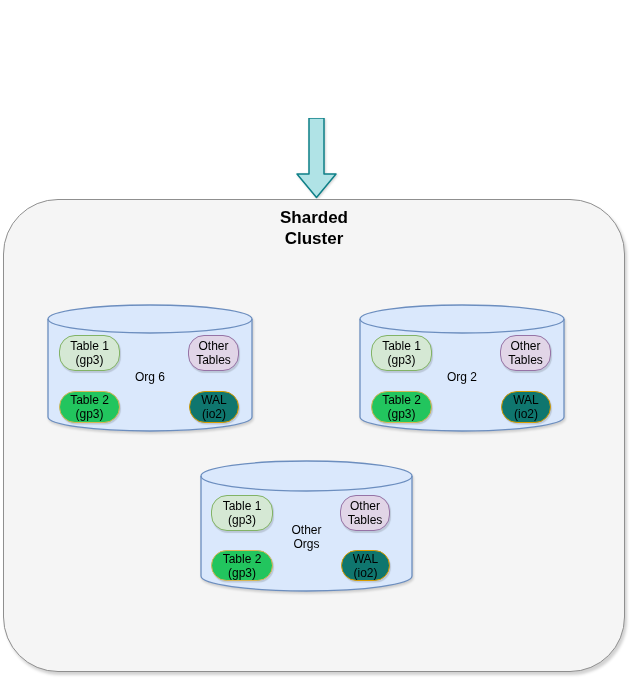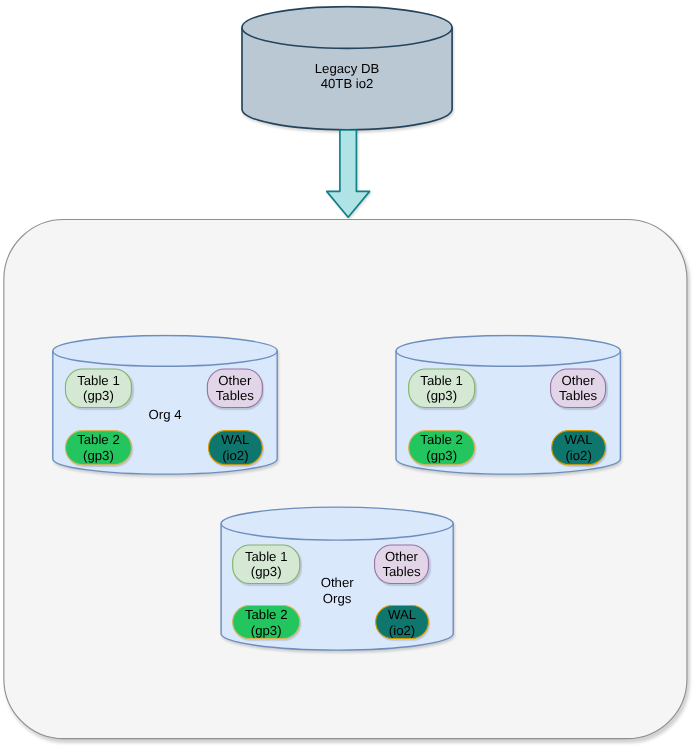--- a/index.html
+++ b/index.html
@@ -72,64 +72,59 @@
   .pos2-table1 { left:11px;  top:35px; width:62px; height:36px; }
   .pos2-othert { left:140px; top:35px; width:50px; height:36px; }
   .pos2-table2 { left:11px;  top:90px; width:62px; height:31px; }
   .pos2-wal    { left:141px; top:90px; width:49px; height:31px; }
 </style>
 </head>
 <body>
 
 <div id="canvas">
 
-  <div class="abs cyl-group" style="left:219px; top:5px; width:193px; height:114px;">
-    <svg class="cyl-svg" width="193" height="114" viewBox="0 0 193 114">
-      <path class="cyl-body-legacy" d="M1,20 A95.5,19 0 0 1 192,20 L192,94 A95.5,19 0 0 1 1,94 Z"></path>
-      <path class="cyl-lid-legacy" d="M1,20 A95.5,19 0 0 0 192,20"></path>
-    </svg>
-    <div class="legacy-label">Legacy DB
-40TB io2</div>
-  </div>
 
   <svg class="abs arrow-svg" style="left:296px; top:118px;" width="41" height="81" viewBox="0 0 41 81">
     <path class="arrow-shape" d="M13,0 L13,56 L1,56 L20.5,79.5 L40,56 L28,56 L28,0 Z"></path>
   </svg>
 
   <div class="abs cluster">
+    <div class="cluster-title">Sharded
+Cluster</div>
 
     <div class="cyl-group" style="left:43px; top:104px; width:206px; height:128px;">
       <svg class="cyl-svg" width="206" height="128" viewBox="0 0 206 128">
         <path class="cyl-body-shard" d="M1,15 A102,14 0 0 1 205,15 L205,113 A102,14 0 0 1 1,113 Z"></path>
         <path class="cyl-lid-shard" d="M1,15 A102,14 0 0 0 205,15"></path>
       </svg>
       <div class="mini-box green pos-table1">Table 1
 (gp3)</div>
       <div class="mini-box purple pos-othert">Other
 Tables</div>
       <div class="mini-box yellow pos-table2">Table 2
 (gp3)</div>
       <div class="mini-box orange pos-wal">WAL
 (io2)</div>
-      <div class="shard-label one-line">Org 4</div>
+      <div class="shard-label one-line">Org 6</div>
     </div>
 
     <div class="cyl-group" style="left:355px; top:104px; width:206px; height:128px;">
       <svg class="cyl-svg" width="206" height="128" viewBox="0 0 206 128">
         <path class="cyl-body-shard" d="M1,15 A102,14 0 0 1 205,15 L205,113 A102,14 0 0 1 1,113 Z"></path>
         <path class="cyl-lid-shard" d="M1,15 A102,14 0 0 0 205,15"></path>
       </svg>
       <div class="mini-box green pos-table1">Table 1
 (gp3)</div>
       <div class="mini-box purple pos-othert">Other
 Tables</div>
       <div class="mini-box yellow pos-table2">Table 2
 (gp3)</div>
       <div class="mini-box orange pos-wal">WAL
 (io2)</div>
+      <div class="shard-label one-line">Org 2</div>
     </div>
 
     <div class="cyl-group" style="left:196px; top:260px; width:213px; height:132px;">
       <svg class="cyl-svg" width="213" height="132" viewBox="0 0 213 132">
         <path class="cyl-body-shard" d="M1,16 A105.5,15 0 0 1 212,16 L212,116 A105.5,15 0 0 1 1,116 Z"></path>
         <path class="cyl-lid-shard" d="M1,16 A105.5,15 0 0 0 212,16"></path>
       </svg>
       <div class="mini-box green pos2-table1">Table 1
 (gp3)</div>
       <div class="mini-box purple pos2-othert">Other

